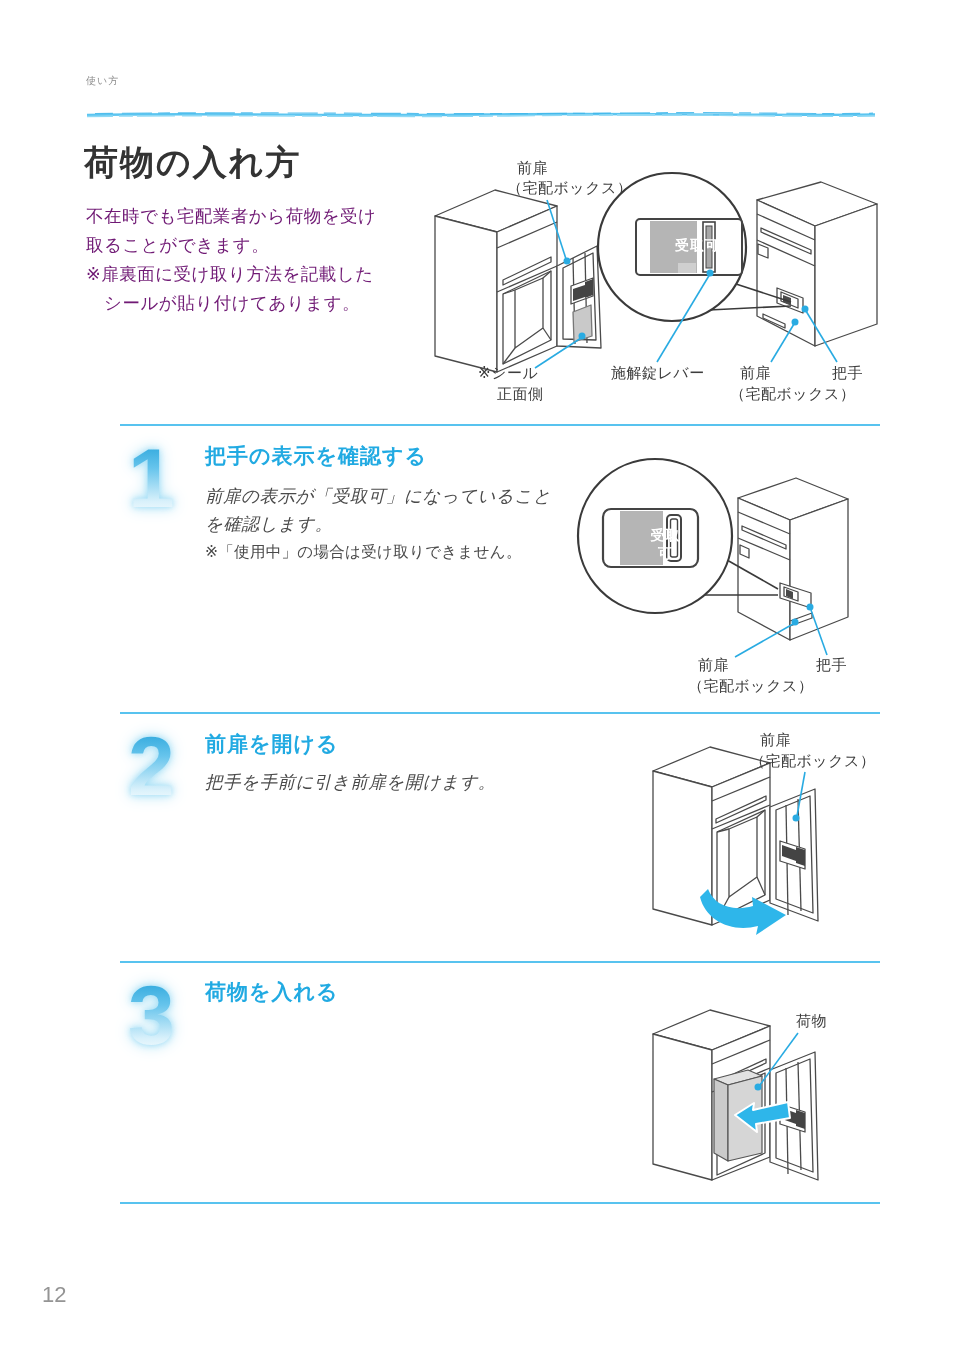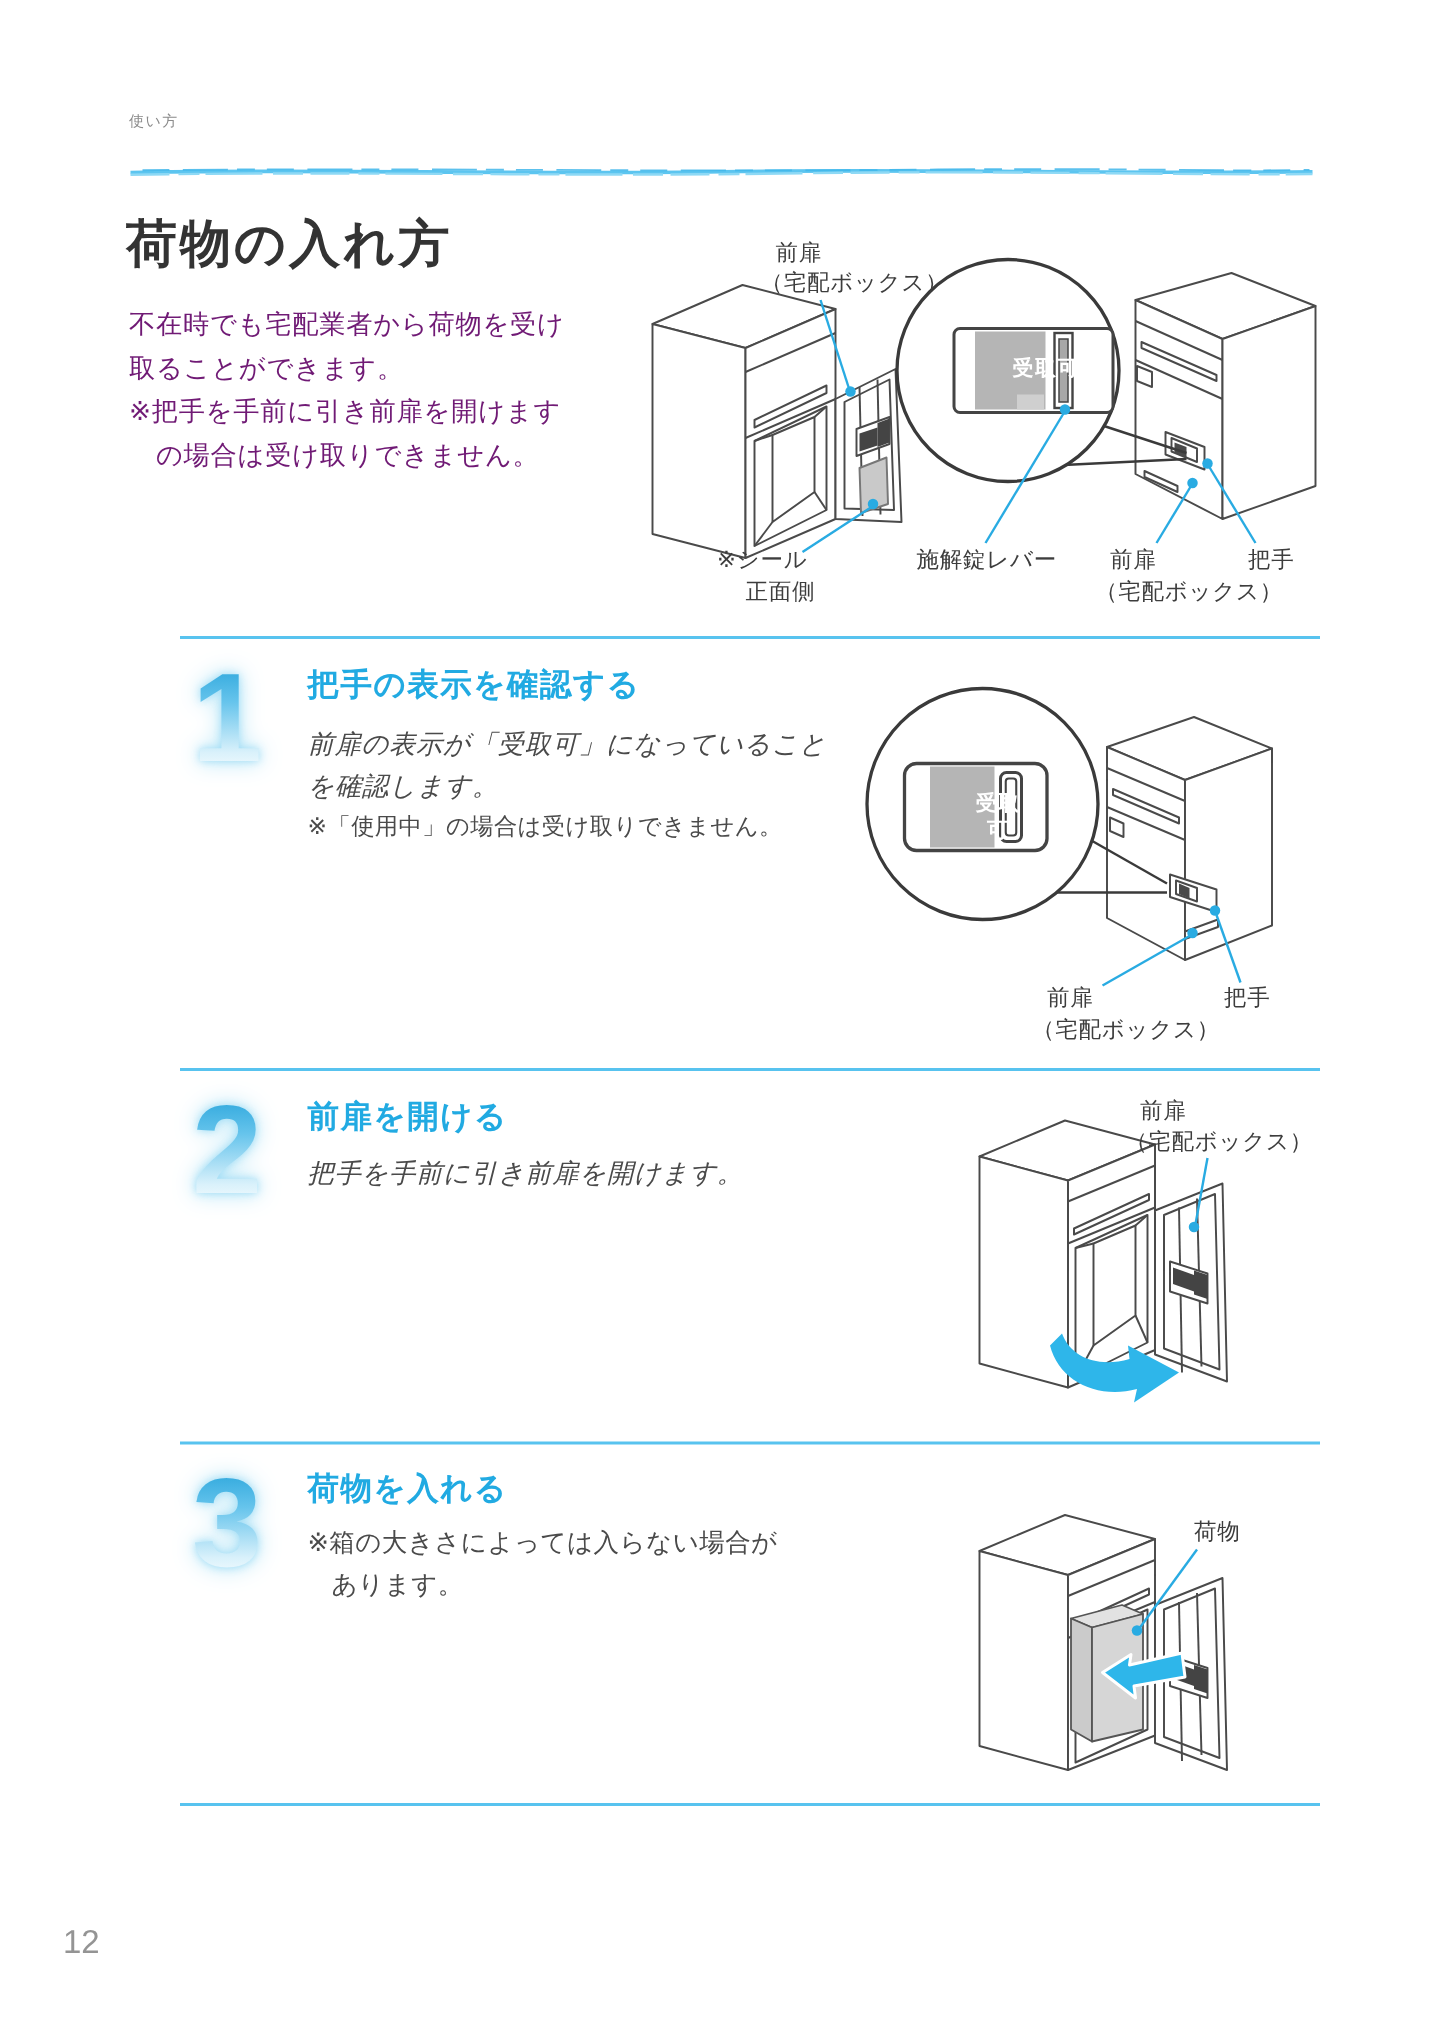--- a/index.html
+++ b/index.html
@@ -37,22 +37,22 @@
     <path d="M2,5 C120,2.5 260,6.5 396,4.5 C530,2.5 660,6 790,4.5" stroke="#5cc5f0" stroke-width="2.4" fill="none"></path>
     <path d="M2,6.5 C150,4 300,8 450,5.5 C600,3.5 700,7 790,6" stroke="#8ed9f5" stroke-width="1.6" fill="none" stroke-dasharray="26 6 14 4 38 7 20 5"></path>
     <path d="M10,3.5 C180,1.5 360,5 540,3 C660,1.8 730,4.5 788,3.2" stroke="#3fb6ea" stroke-width="1.2" fill="none" stroke-dasharray="18 9 30 6 12 8" opacity="0.85"></path>
   </svg>
 
   <h1 class="title">荷物の入れ方</h1>
 
   <div class="intro">
     <div>不在時でも宅配業者から荷物を受け</div>
     <div>取ることができます。</div>
-    <div>※把手を手前に引き前扉を開けます</div>
-    <div class="indent">の場合は受け取りできません。</div>
+    <div>※扉裏面に受け取り方法を記載した</div>
+    <div class="indent">シールが貼り付けてあります。</div>
   </div>
 
   <div class="diagram" style="left:425px;top:156px;width:460px;height:256px">
     <svg width="460" height="256" viewBox="0 0 460 256">
 
       <g stroke="#4a4a4a" stroke-width="1.3" fill="#fff" stroke-linejoin="round">
         <polygon points="10,60 70,34 132,50 72,76"></polygon>
         <polygon points="10,60 72,76 72,216 10,200"></polygon>
         <polygon points="72,76 132,50 132,190 72,216"></polygon>
         <line x1="72" y1="92" x2="132" y2="66" fill="none"></line>
@@ -212,24 +212,20 @@
           <circle cx="156" cy="93" r="3.5" fill="#29abe2" stroke="none"></circle>
       </g>
     </svg>
     <span class="lbl" style="left:120px;top:6px">前扉</span>
     <span class="lbl" style="left:110px;top:27px">（宅配ボックス）</span>
   </div>
 
   <div class="divider" style="top:961px"></div>
   <div class="stepnum" style="left:128px;top:973px">3</div>
   <div class="steptitle" style="left:205px;top:978px">荷物を入れる</div>
-  <div class="stepnote" style="left:205px;top:1015px;font-size:17px">
-    <div>※箱の大きさによっては入らない場合が</div>
-    <div class="indent">あります。</div>
-  </div>
 
   <div class="diagram" style="left:640px;top:975px;width:245px;height:228px">
     <svg width="245" height="228" viewBox="0 0 245 228">
       <g stroke="#4a4a4a" stroke-width="1.3" fill="#fff" stroke-linejoin="round">
         <polygon points="13,59 70,35 130,51 72,75"></polygon>
         <polygon points="13,59 72,75 72,205 13,189"></polygon>
         <polygon points="72,75 130,51 130,182 72,205"></polygon>
         <line x1="72" y1="89" x2="130" y2="65"></line>
         <line x1="72" y1="117" x2="130" y2="93"></line>
         <polygon points="76,107 126,84 126,88 76,111"></polygon>

